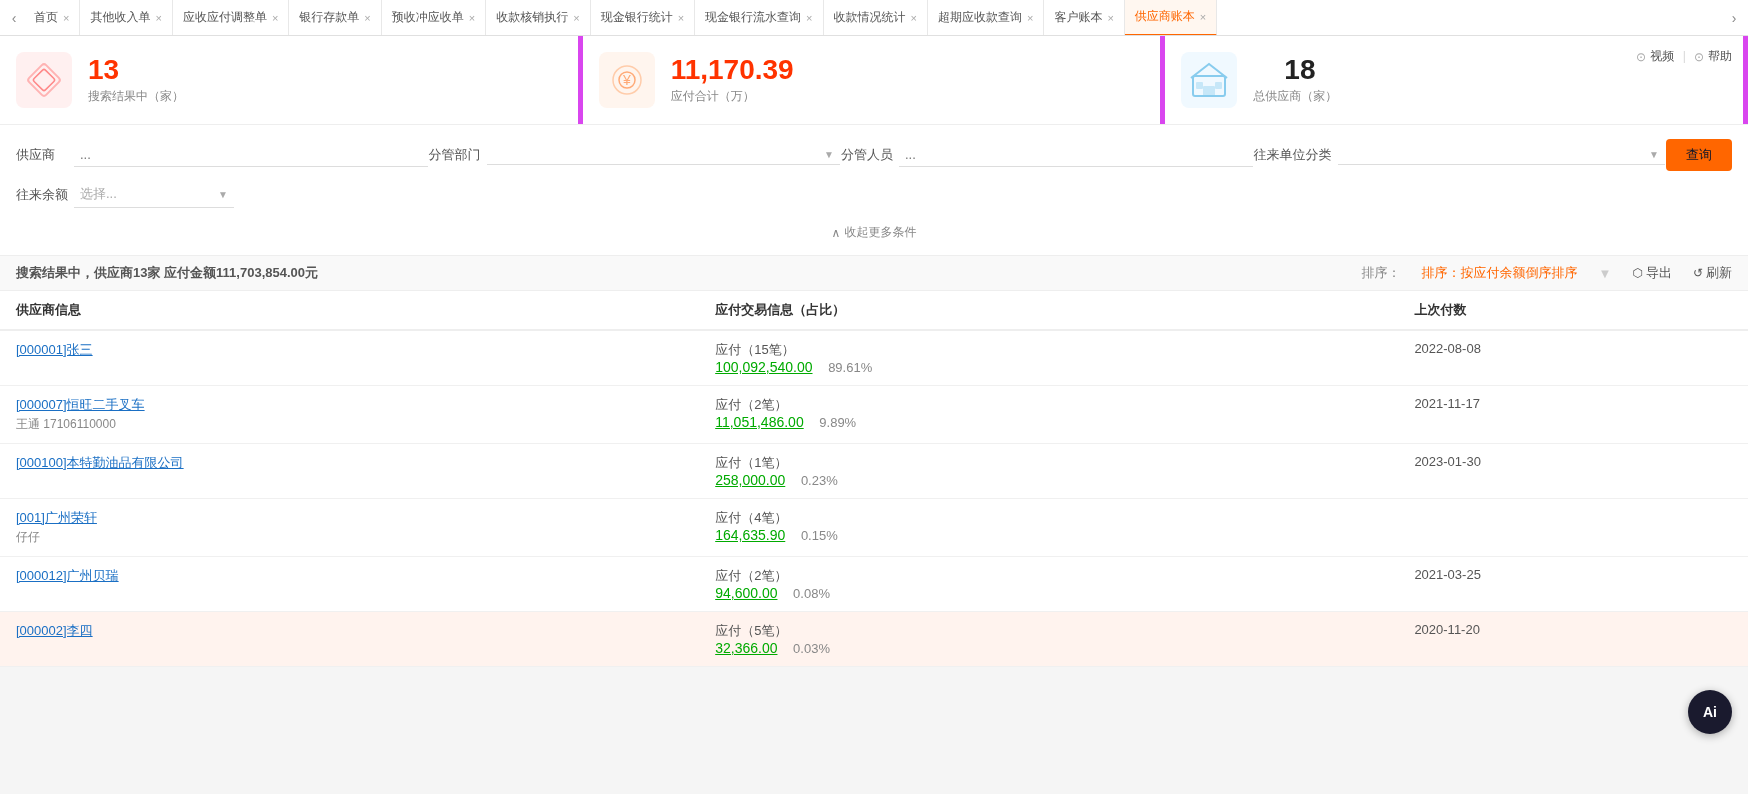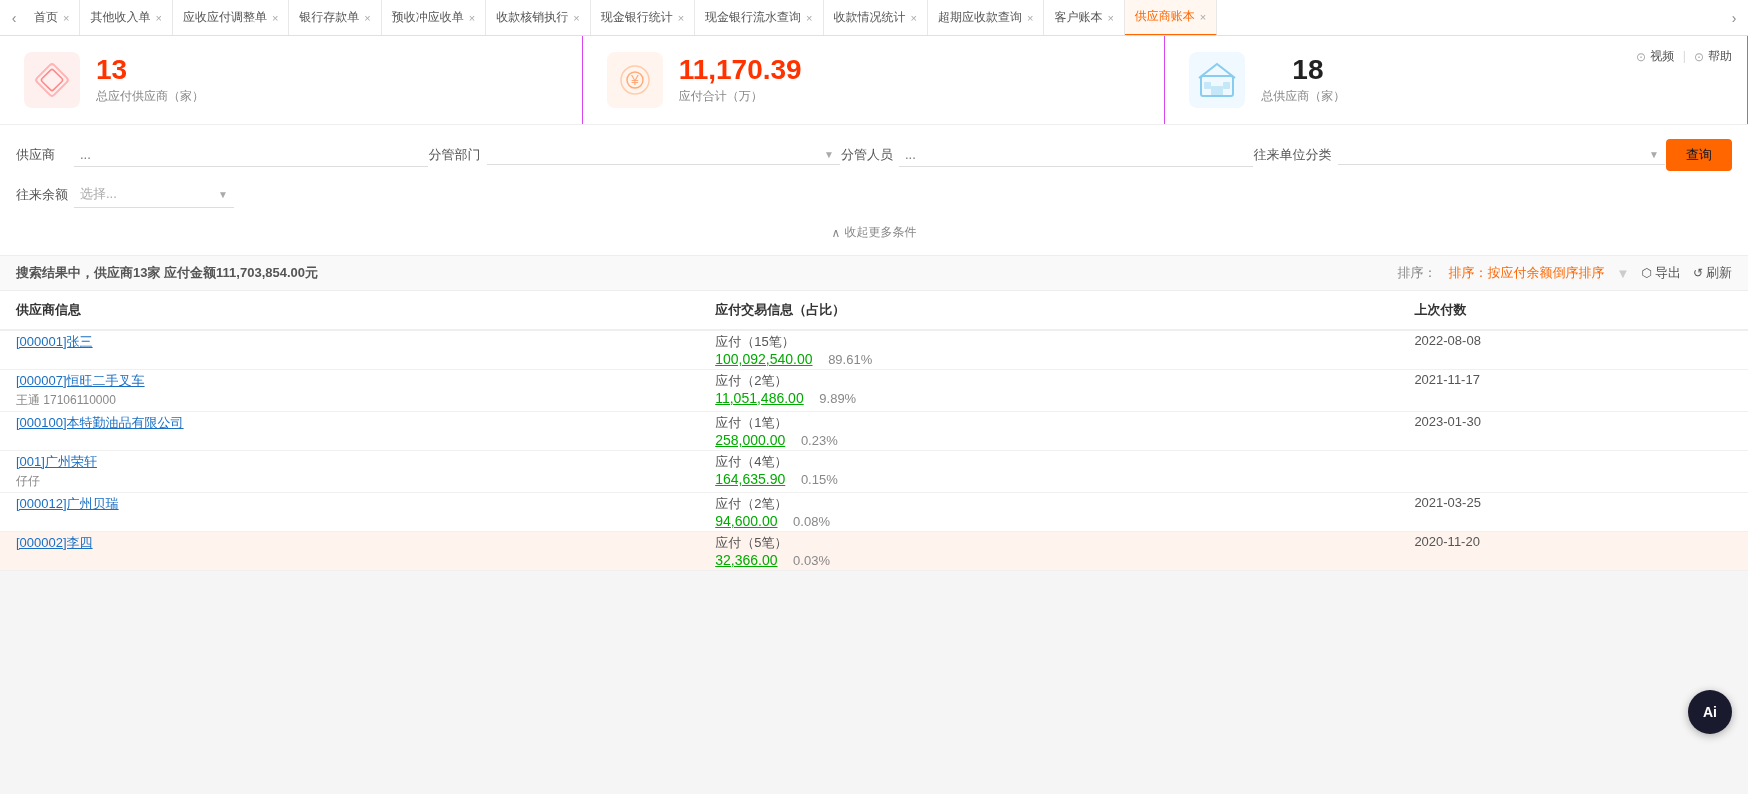--- a/index.html
+++ b/index.html
@@ -54,23 +54,23 @@
       background: #fff;
       display: flex;
       align-items: stretch;
       border-bottom: 1px solid #eee;
       padding: 0;
       position: relative;
     }
     .summary-card {
       display: flex;
       align-items: center;
-      padding: 16px 24px;
+      padding: 16px 16px;
       flex: 1;
-      border-right: 1px solid #d946ef;
+      border-right: 5px solid #d946ef;
       min-width: 0;
     }
     .summary-card:last-child { border-right: none; }
     .summary-icon {
       width: 56px;
       height: 56px;
       margin-right: 16px;
       flex-shrink: 0;
       display: flex;
       align-items: center;
@@ -190,21 +190,21 @@
       justify-content: space-between;
     }
     .result-text {
       font-size: 13px;
       color: #555;
       font-weight: bold;
     }
     .result-actions {
       display: flex;
       align-items: center;
-      gap: 12px;
+      gap: 21px;
       font-size: 13px;
       color: #555;
       justify-content: flex-end;
     }
     .sort-label { color: #888; }
     .sort-value { color: #ff6600; cursor: pointer; }
     .action-btn {
       display: flex;
       align-items: center;
       gap: 3px;
@@ -230,21 +230,21 @@
       text-align: left;
       font-weight: 600;
       font-size: 13px;
       color: #333;
     }
     tbody tr {
       border-bottom: 1px solid #f0f0f0;
     }
     tbody tr.highlighted { background: #fff3ee; }
     tbody td {
-      padding: 2px 16px;
+      padding: 10px 16px;
       font-size: 13px;
       vertical-align: top;
     }
     .supplier-link {
       color: #1a6fc4;
       text-decoration: underline;
       cursor: pointer;
     }
     .supplier-sub {
       font-size: 12px;
@@ -330,21 +330,21 @@
 
   <div class="summary-card">
     <div class="summary-icon icon-pink">
       <svg width="40" height="40" viewBox="0 0 40 40">
         <rect x="8" y="8" width="24" height="24" rx="3" fill="none" stroke="#ffb3b3" stroke-width="2" transform="rotate(45 20 20)"></rect>
         <rect x="12" y="12" width="16" height="16" rx="2" fill="none" stroke="#ff8888" stroke-width="1.5" transform="rotate(45 20 20)"></rect>
       </svg>
     </div>
     <div class="summary-text">
       <div class="big-num">13</div>
-      <div class="label">总应付供应商（家）</div>
+      <div class="label">搜索结果中（家）</div>
     </div>
   </div>
 
   <div class="summary-card">
     <div class="summary-icon icon-peach">
       <svg width="40" height="40" viewBox="0 0 40 40">
         <circle cx="20" cy="20" r="14" fill="none" stroke="#ffccaa" stroke-width="1.5"></circle>
         <circle cx="20" cy="20" r="8" fill="none" stroke="#ffaa77" stroke-width="1.5"></circle>
         <text x="20" y="25" text-anchor="middle" font-size="14" fill="#ffaa77">¥</text>
       </svg>

